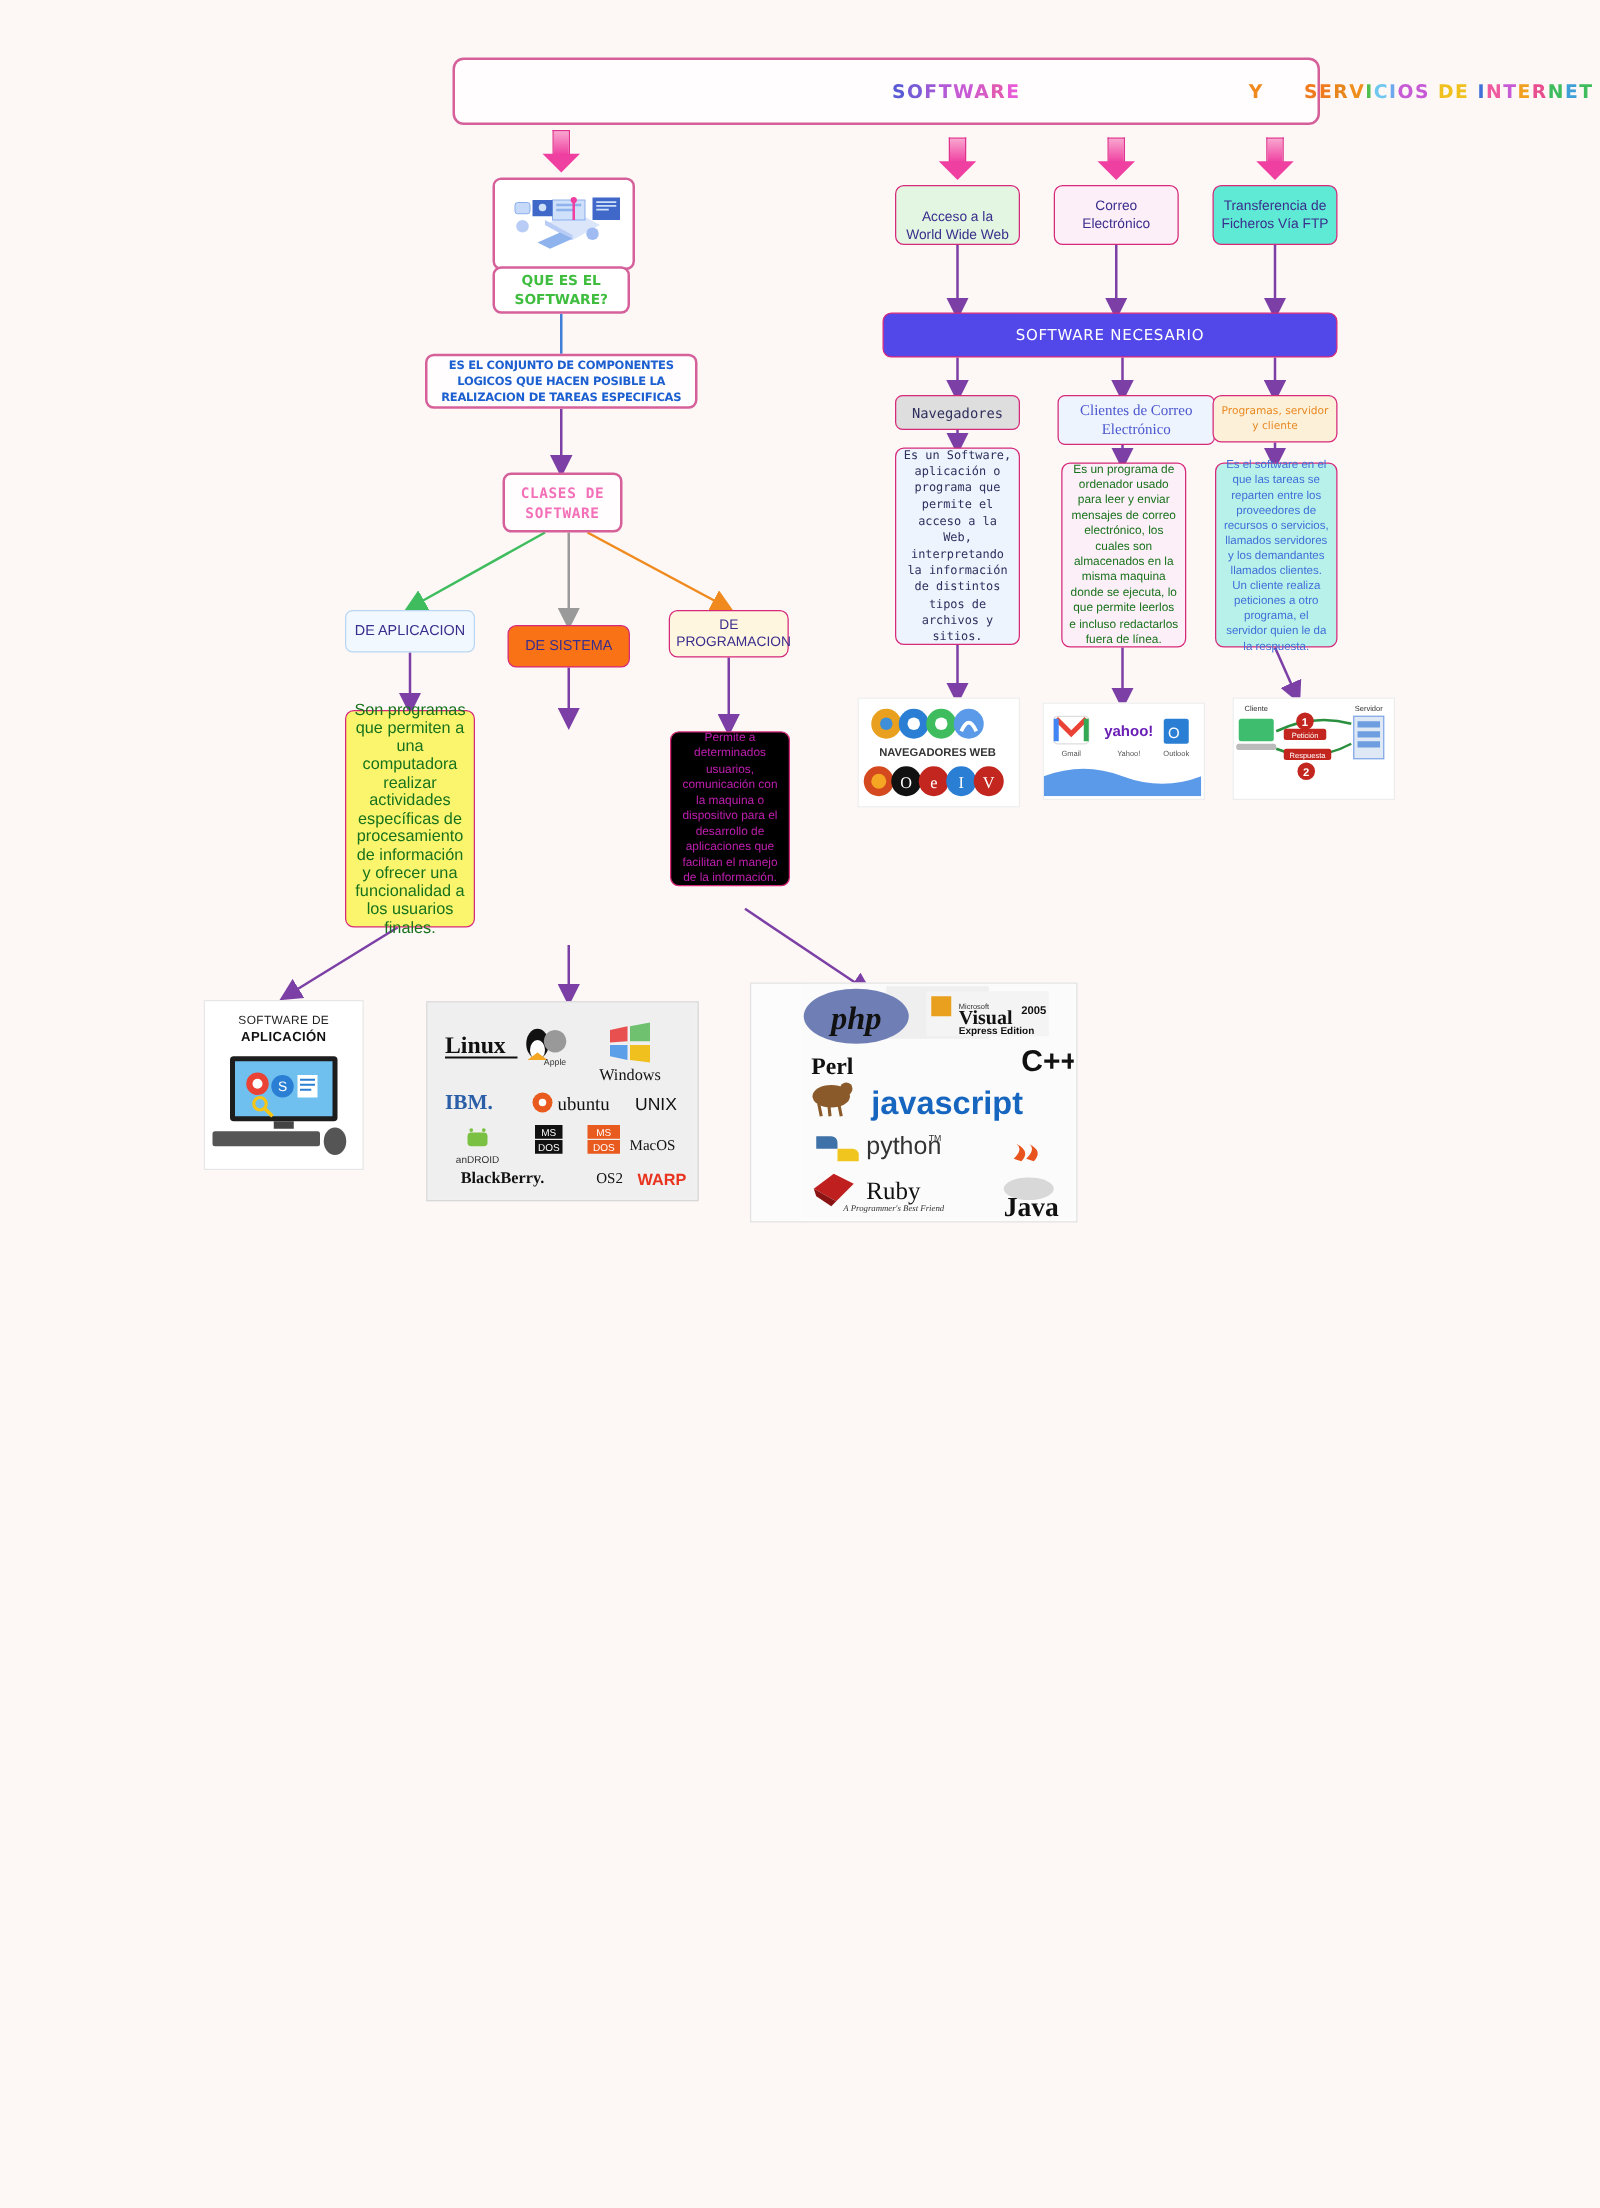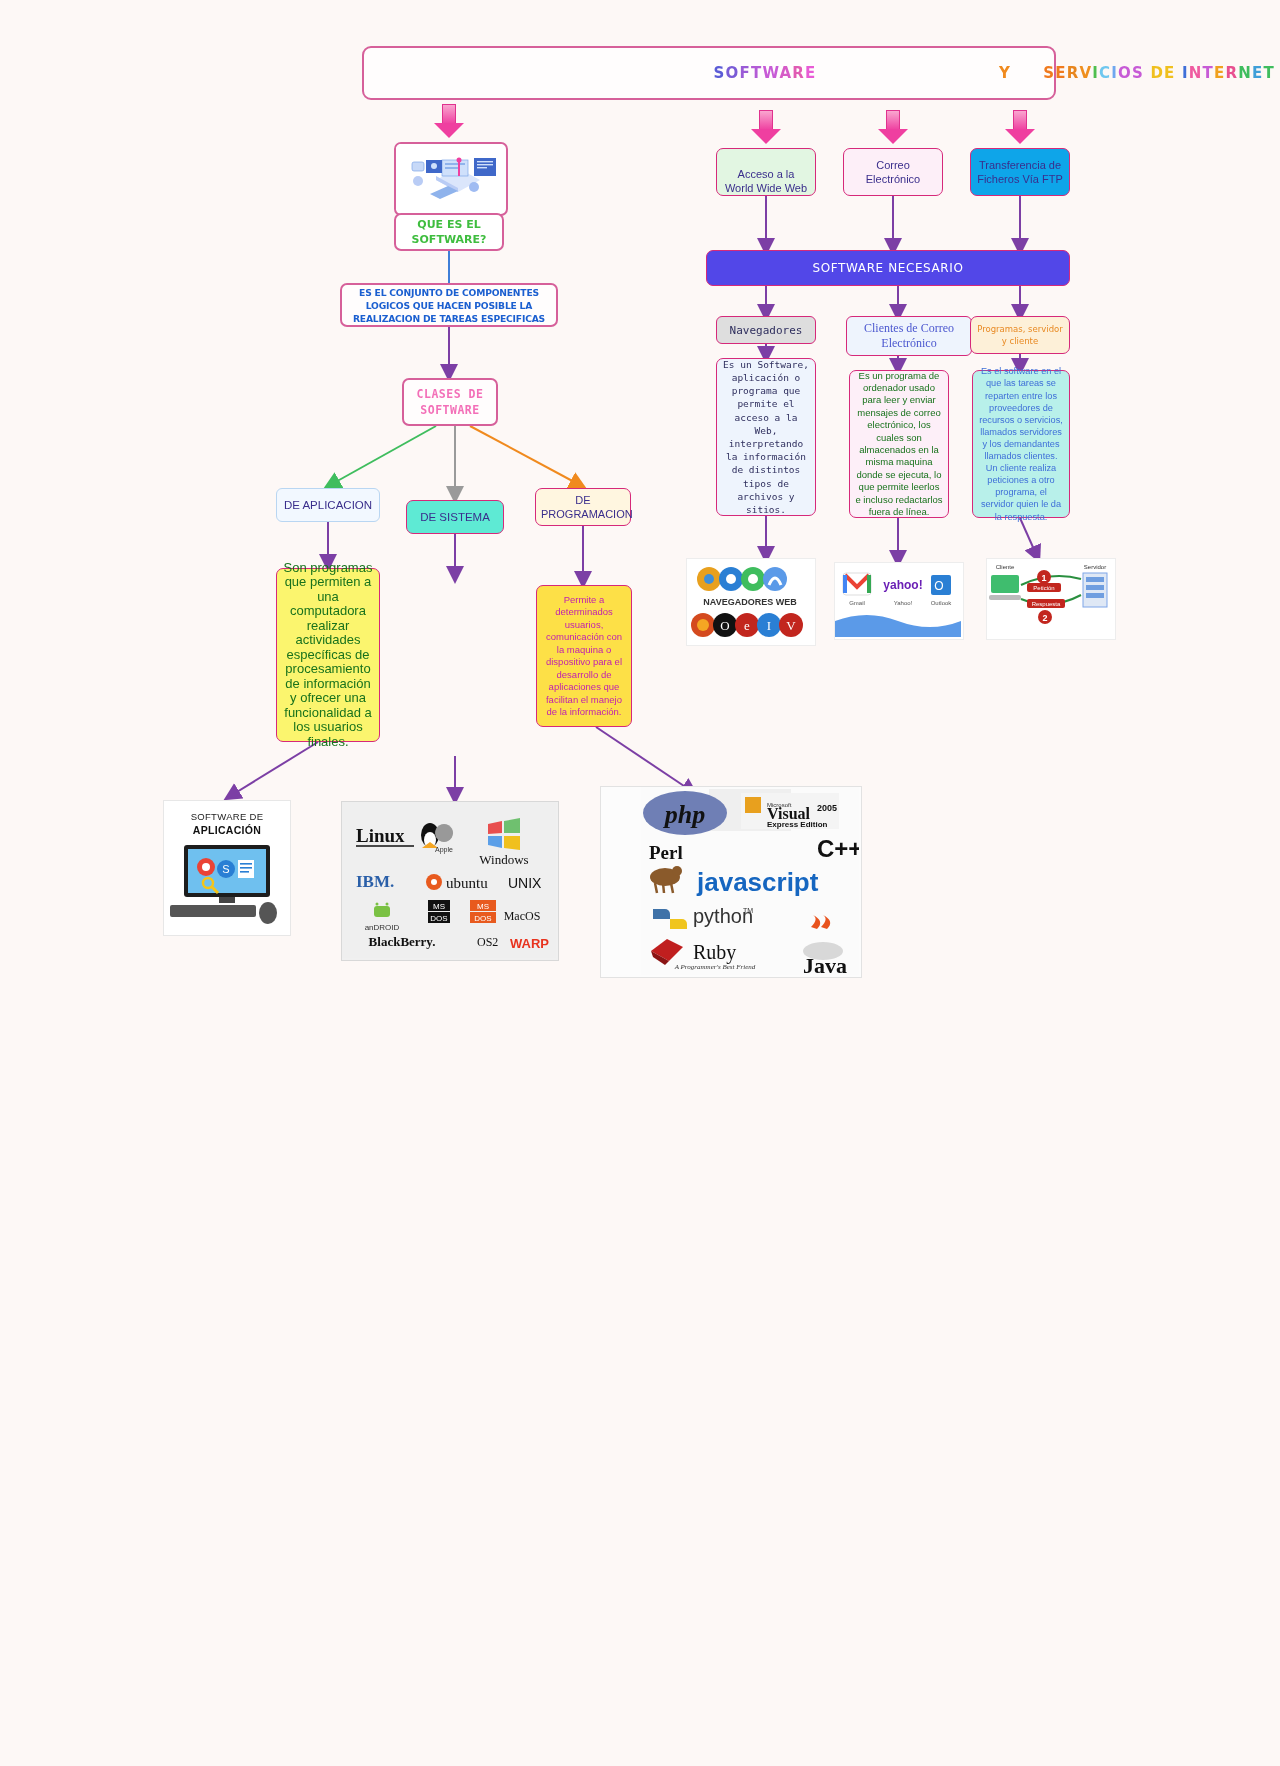--- a/index.html
+++ b/index.html
@@ -37,38 +37,38 @@
   #que-es span{font-family:"DejaVu Sans", sans-serif;font-weight:bold;font-size:11px;color:#3fbd3f;line-height:15px;}
 
   #def-sw{left:340px;top:283px;width:218px;height:44px;border:2px solid #d6609a;background:#fffdfd;border-radius:7px;}
   #def-sw span{font-family:"DejaVu Sans", sans-serif;font-weight:bold;font-size:9.2px;color:#1b5fd0;line-height:13px;letter-spacing:-0.2px;}
 
   #clases{left:402px;top:378px;width:96px;height:48px;border:2px solid #d6609a;background:#fffdfd;border-radius:7px;}
   #clases span{font-family:"DejaVu Sans Mono", monospace;font-weight:bold;font-size:11.5px;color:#f36fb8;line-height:16px;letter-spacing:0.5px;}
 
   #cat-aplic{left:276px;top:488px;width:104px;height:34px;border:1.6px solid #b9d6f2;background:#f2f8ff;border-radius:6px;}
   #cat-aplic span{font-size:11.5px;color:#3a2e8c;}
-  #cat-sistema{left:406px;top:500px;width:98px;height:34px;border:1.8px solid #d6297a;background:#5eead4;border-radius:7px;}
+  #cat-sistema{left:406px;top:500px;width:98px;height:34px;border:1.8px solid #d6297a;background:#f97316;border-radius:7px;}
   #cat-sistema span{font-size:11.5px;color:#3a2e8c;}
   #cat-progra{left:535px;top:488px;width:96px;height:38px;border:1.8px solid #d6297a;background:#fff6e0;border-radius:7px;}
   #cat-progra span{font-size:11px;color:#3a2e8c;line-height:14px;}
 
   #d-aplic{left:276px;top:568px;width:104px;height:174px;border:1.8px solid #d6297a;background:#fbf56e;border-radius:7px;}
   #d-aplic span{font-size:13px;color:#18721c;line-height:14.5px;}
   #d-sistema{left:406px;top:580px;width:98px;height:176px;border:1.8px solid #d6297a;background:#bcd9f6;border-radius:7px;}
   #d-sistema span{font-size:11px;color:#4a5cd6;line-height:14.5px;}
-  #d-progra{left:536px;top:585px;width:96px;height:142px;border:1.8px solid #d6297a;background:#fde047;border-radius:7px;}
+  #d-progra{left:536px;top:585px;width:96px;height:124px;border:1.8px solid #d6297a;background:#000000;border-radius:7px;}
   #d-progra span{font-size:9.5px;color:#c01fb0;line-height:12.5px;}
 
   
   #s-www{left:716px;top:148px;width:100px;height:48px;border:1.8px solid #d6297a;background:#e2f6e2;border-radius:7px;align-items:flex-end;}
   #s-www span{font-size:11px;color:#3a2e8c;line-height:14px;}
   #s-correo{left:843px;top:148px;width:100px;height:48px;border:1.8px solid #d6297a;background:#fdeff8;border-radius:7px;}
   #s-correo span{font-size:11px;color:#3a2e8c;line-height:14px;}
-  #s-ftp{left:970px;top:148px;width:100px;height:48px;border:1.8px solid #d6297a;background:#0ea5e9;border-radius:7px;}
+  #s-ftp{left:970px;top:148px;width:100px;height:48px;border:1.8px solid #d6297a;background:#5eead4;border-radius:7px;}
   #s-ftp span{font-size:11px;color:#3a2e8c;line-height:14px;}
 
   #sw-nec{left:706px;top:250px;width:364px;height:36px;border:1.6px solid #d6297a;background:#5247e8;border-radius:7px;}
   #sw-nec span{font-family:"DejaVu Sans", sans-serif;font-size:12px;color:#ffffff;letter-spacing:0.6px;}
 
   #n-naveg{left:716px;top:316px;width:100px;height:28px;border:1.6px solid #d6297a;background:#dedede;border-radius:6px;}
   #n-naveg span{font-family:"DejaVu Sans Mono", monospace;font-size:11px;color:#2f2f5e;}
   #n-clientes{left:846px;top:316px;width:126px;height:40px;border:1.6px solid #d6297a;background:#eef4fd;border-radius:6px;}
   #n-clientes span{font-family:"Liberation Serif", serif;font-size:12px;color:#4b57cf;line-height:15px;}
   #n-prog{left:970px;top:316px;width:100px;height:38px;border:1.6px solid #d6297a;background:#fdf0d8;border-radius:7px;}

